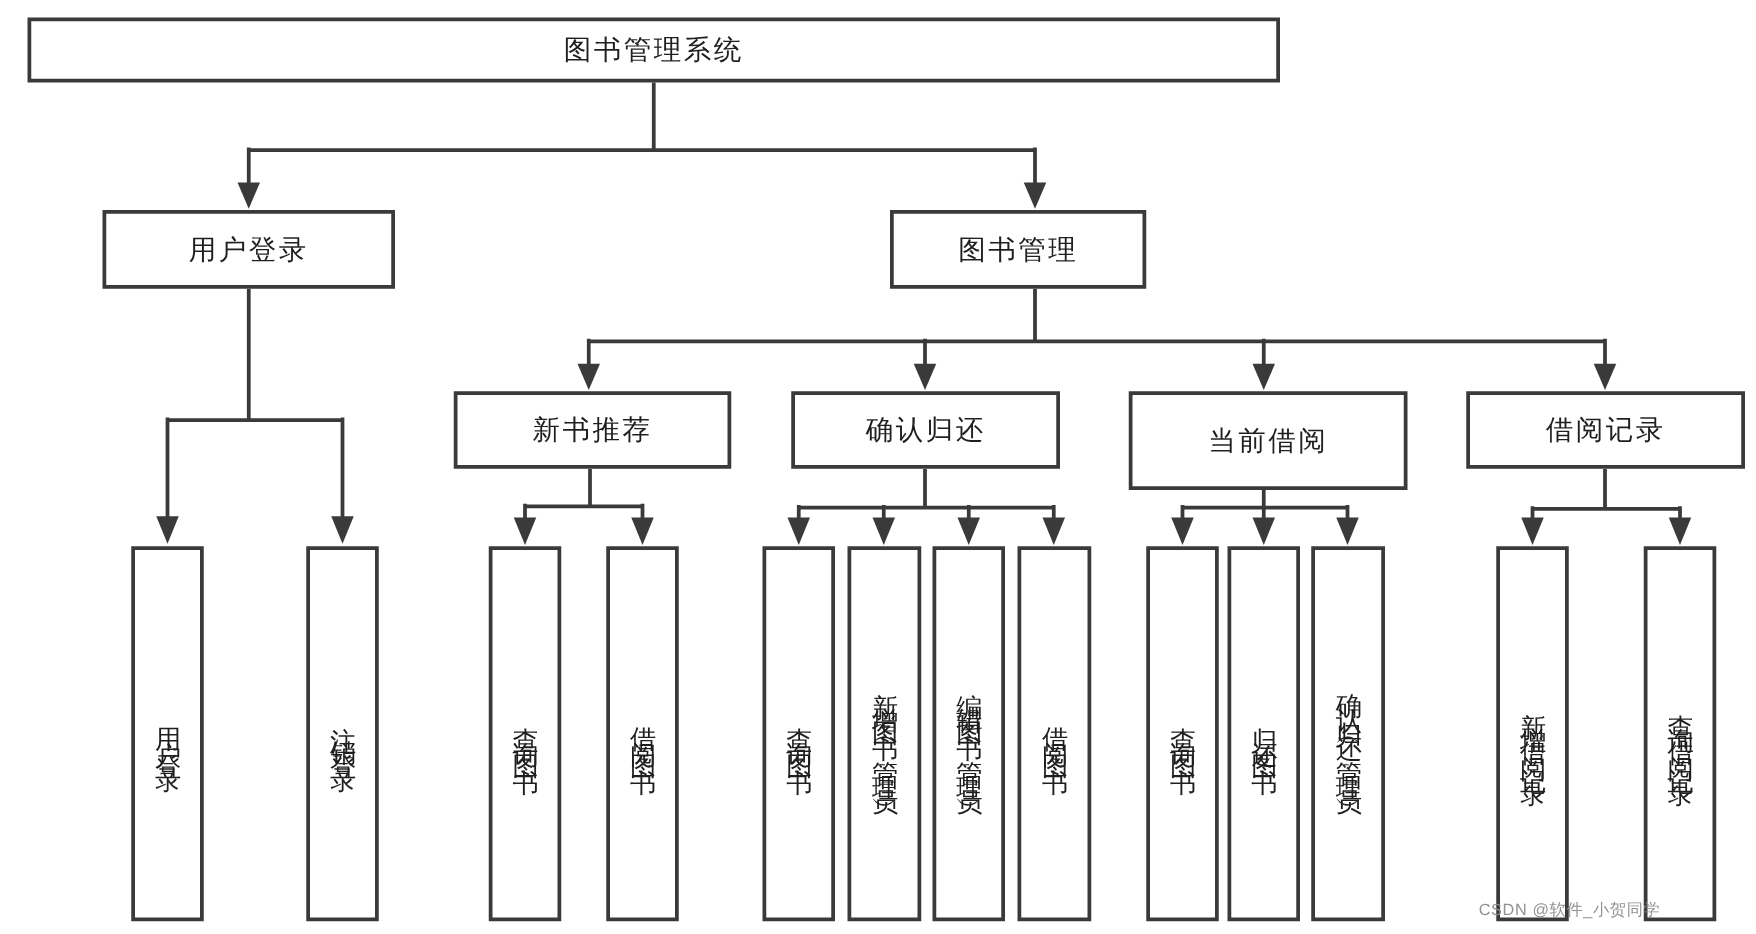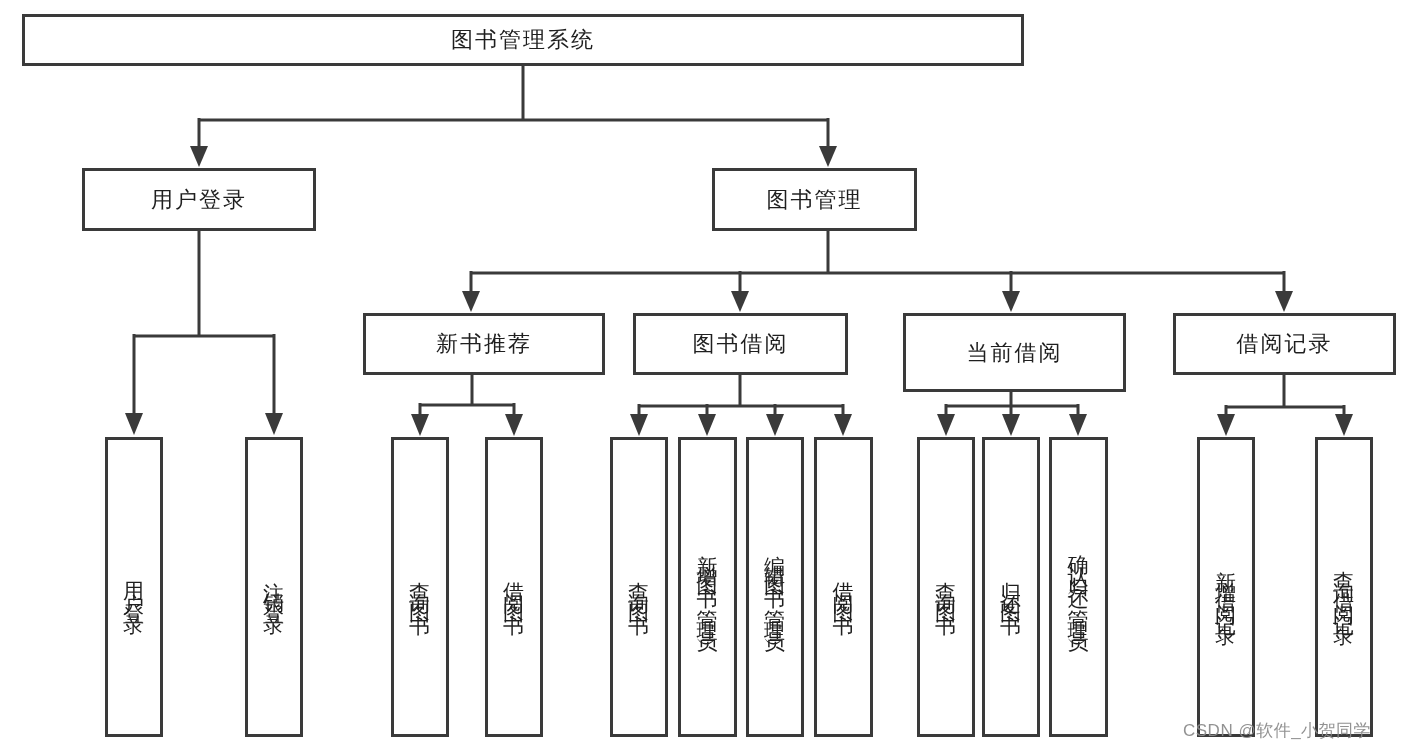--- a/index.html
+++ b/index.html
@@ -38,21 +38,21 @@
     text-orientation: mixed;
     font-size: 21px;
     line-height: 1;
     letter-spacing: 11px;
     white-space: nowrap;
   }
   .watermark {
     position: absolute;
     left: 1183px;
     top: 719px;
-    font-size: 17px;
+    font-size: 13px;
     color: rgba(140, 140, 140, 0.95);
     letter-spacing: 0.5px;
     white-space: nowrap;
     z-index: 5;
   }
 </style>
 </head>
 <body>
 
 <div class="canvas">
@@ -101,25 +101,25 @@
     <span class="label">图书管理系统</span>
   </div>
 
   <div class="node h-node" style="left:82px; top:168px; width:234px; height:63px;">
     <span class="label">用户登录</span>
   </div>
   <div class="node h-node" style="left:712px; top:168px; width:205px; height:63px;">
     <span class="label">图书管理</span>
   </div>
 
-  <div class="node h-node" style="left:363px; top:313px; width:242px; height:62px;">
+  <div class="node h-node" style="left:363px; top:313px; width:222px; height:62px;">
     <span class="label">新书推荐</span>
   </div>
   <div class="node h-node" style="left:633px; top:313px; width:215px; height:62px;">
-    <span class="label">图书借阅</span>
+    <span class="label">确认归还</span>
   </div>
   <div class="node h-node" style="left:903px; top:313px; width:223px; height:79px;">
     <span class="label">当前借阅</span>
   </div>
   <div class="node h-node" style="left:1173px; top:313px; width:223px; height:62px;">
     <span class="label">借阅记录</span>
   </div>
 
   <div class="node v-node" style="left:105px; top:437px; width:58px; height:300px;">
     <span class="vlabel">用户登录</span>

